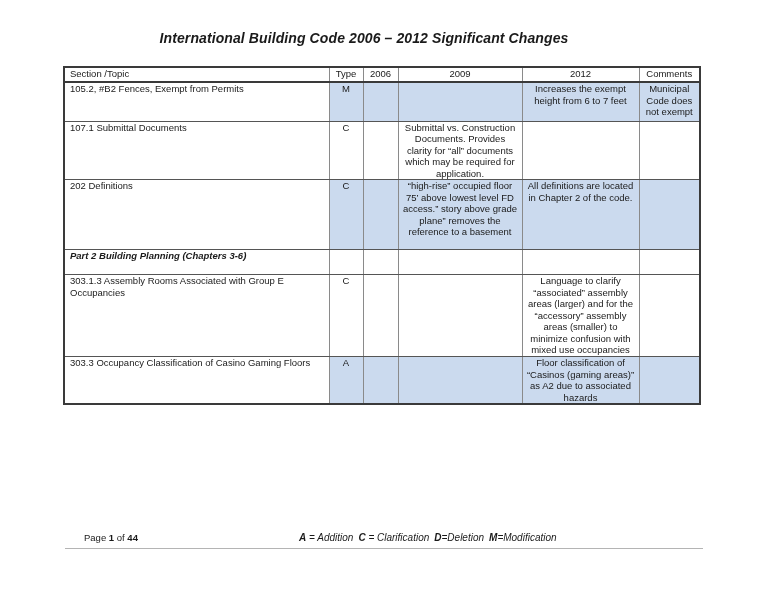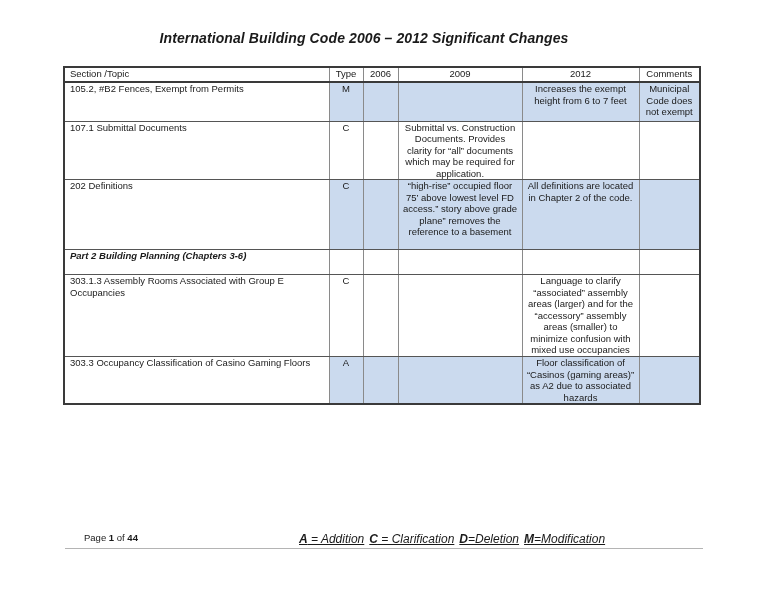--- a/index.html
+++ b/index.html
@@ -28,23 +28,22 @@
     overflow:hidden;
   }
   .code-table .hdr td{border-bottom:2px solid #3a3a3a;}
   .topic{text-align:left;padding-left:5px !important;}
   .c{text-align:center;}
   .section-row td{font-weight:bold;font-style:italic;}
   .hl td.shaded{background:#cbdaee;}
   .footer-pageno{position:absolute;left:84px;top:532px;font-size:9.5px;}
   .footer-pageno b{font-weight:bold;}
   .footer-legend{
-    position:absolute;left:299px;top:532px;font-size:12px;font-style:italic;
+    position:absolute;left:299px;top:532px;font-size:10px;font-style:italic;
     white-space:nowrap;
-    text-decoration:underline;
   }
   .footer-legend .lg{margin-right:5px;}
   .footer-legend b{font-weight:bold;}
   .footer-rule{
     position:absolute;left:65px;top:548px;width:638px;height:0;
     border-top:1px solid #b4b4b4;
   }
 </style>
 </head>
 <body>

